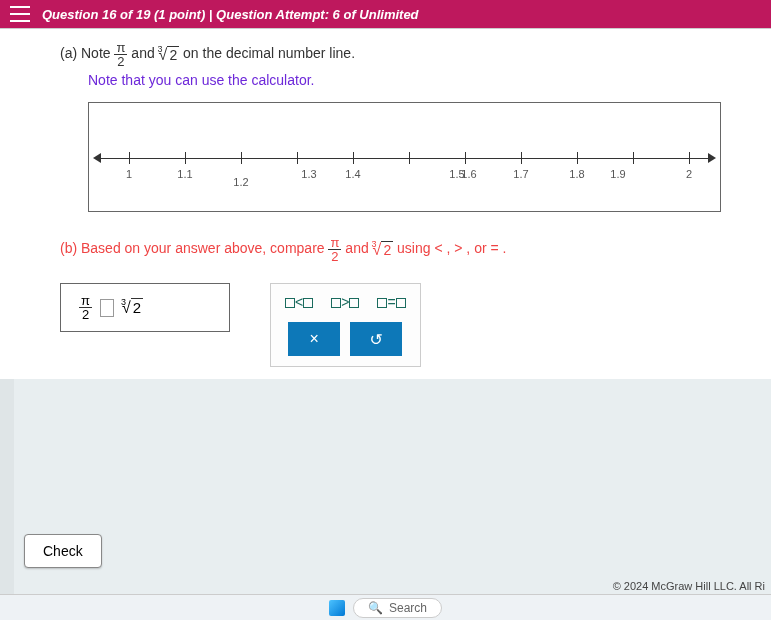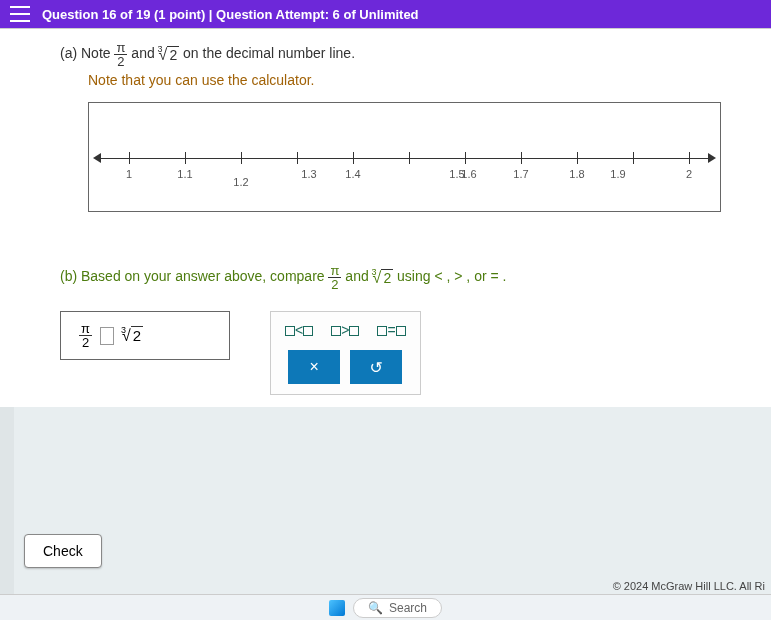--- a/index.html
+++ b/index.html
@@ -5,27 +5,28 @@
     * { box-sizing: border-box; margin: 0; padding: 0; }
     body {
       font-family: Arial, sans-serif;
       background: #e8eef0;
       width: 771px;
       height: 620px;
       overflow: hidden;
       position: relative;
     }
     .header {
-      background: #6d28d9;
+      background: #be185d;
       color: #fff;
       padding: 6px 10px;
       display: flex;
       align-items: center;
       font-size: 13px;
       font-weight: bold;
+      font-style: italic;
     }
     .hamburger {
       width: 20px;
       height: 16px;
       margin-right: 12px;
       display: flex;
       flex-direction: column;
       justify-content: space-between;
       cursor: pointer;
     }
@@ -39,21 +40,21 @@
       border-top: 1px solid #ccc;
       position: relative;
     }
     .q-line {
       font-size: 14px;
       color: #333;
       margin-bottom: 4px;
     }
     .note {
       font-size: 14px;
-      color: #a16207;
+      color: #6d28d9;
       margin-left: 28px;
       margin-bottom: 14px;
     }
     .frac {
       display: inline-block;
       text-align: center;
       vertical-align: middle;
       font-size: 13px;
       line-height: 1;
     }
@@ -102,23 +103,23 @@
       background: #333;
     }
     .tick-label {
       position: absolute;
       top: 65px;
       font-size: 11px;
       color: #555;
       transform: translateX(-50%);
     }
     .partb {
-      margin-top: 52px;
-      font-size: 14px;
-      color: #4d7c0f;
+      margin-top: 24px;
+      font-size: 14px;
+      color: #ef4444;
     }
     .row-b {
       display: flex;
       align-items: flex-start;
       margin-top: 20px;
       gap: 40px;
     }
     .answer-box {
       border: 1px solid #666;
       padding: 10px 18px;

